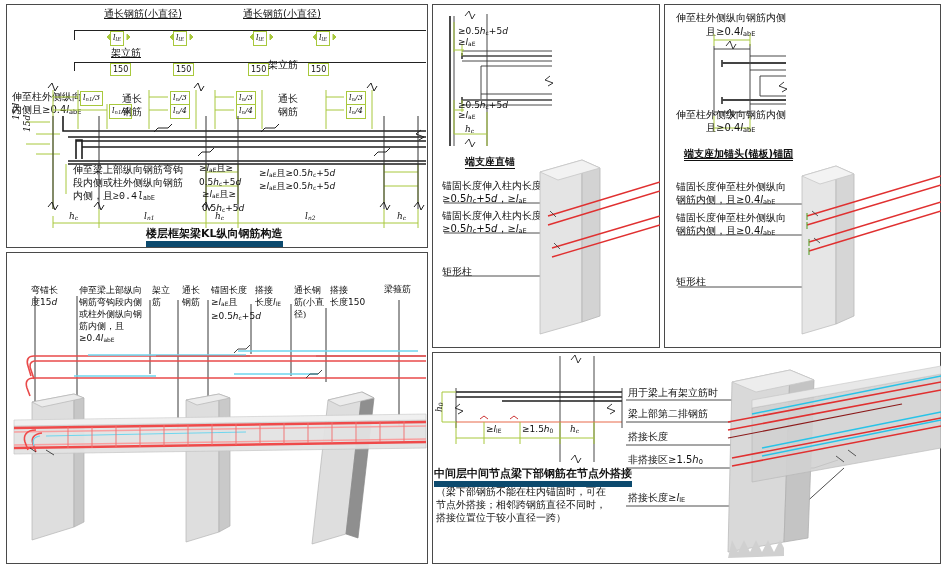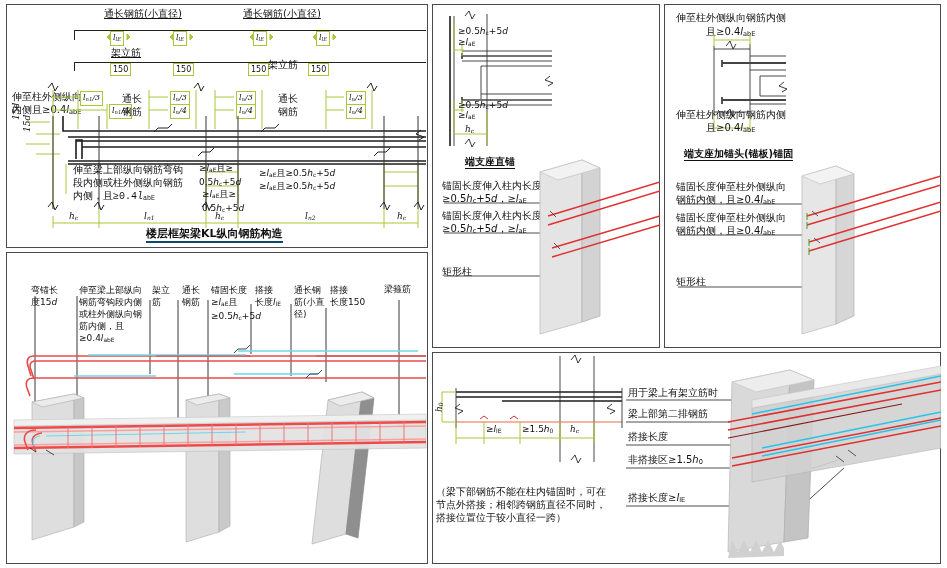--- a/index.html
+++ b/index.html
@@ -15,21 +15,21 @@
   .panel{ position:absolute; border:1px solid #4a4a4a; background:#fff; }
 
   
   .t{ position:absolute; white-space:nowrap; color:#101010; line-height:1.12;
       font-family:"DejaVu Sans","Liberation Sans",sans-serif; }
   .t.w{ white-space:normal; }
   .f9{ font-size:9px; }
   .f10{ font-size:10px; }
   .ital{ font-style:italic; font-family:"DejaVu Serif","Liberation Serif",serif; }
   .ul{ text-decoration:underline; }
-  .ttl{ font-size:11px; font-weight:bold; padding-bottom:1px; border-bottom:2px solid #0c4a6e; }
+  .ttl{ font-size:11px; font-weight:bold; padding-bottom:1px; border-bottom:6px solid #0c4a6e; }
   .ttl2{ font-size:10px; font-weight:bold; padding-bottom:1px; border-bottom:1.5px solid #111; }
   sub{ font-size:.66em; vertical-align:-.22em; }
 
   
   .ln{ position:absolute; background:#222; }
   .hl{ height:1px; }
   .vl{ width:1px; }
 
   
   .dim{
@@ -212,21 +212,21 @@
 </div>
 
 <div style="position:absolute; left:6px; top:252px; width:422px; height:312px; overflow:hidden;">
 
   <div class="t f9 w" style="left:25px; top:32px; width:44px; line-height:12px;">弯锚长<br>度15<i>d</i></div>
   <div class="t f9 w" style="left:73px; top:32px; width:68px; line-height:12px;">伸至梁上部纵向钢筋弯钩段内侧或柱外侧纵向钢筋内侧，且≥0.4<i>l</i><sub>abE</sub></div>
   <div class="t f9 w" style="left:146px; top:32px; width:26px; line-height:12px;">架立<br>筋</div>
   <div class="t f9 w" style="left:176px; top:32px; width:26px; line-height:12px;">通长<br>钢筋</div>
   <div class="t f9 w" style="left:205px; top:32px; width:46px; line-height:12px;">锚固长度<br>≥<i>l</i><sub>aE</sub>且<br>≥0.5<i>h</i><sub>c</sub>+5<i>d</i></div>
   <div class="t f9 w" style="left:249px; top:32px; width:40px; line-height:12px;">搭接<br>长度<i>l</i><sub>lE</sub></div>
-  <div class="t f9 w" style="left:288px; top:32px; width:34px; line-height:12px;">通长钢<br>筋(小直<br>径)</div>
+  <div class="t f9 w" style="left:288px; top:32px; width:34px; line-height:12px;font-family:Liberation Serif, serif;">通长钢<br>筋(小直<br>径)</div>
   <div class="t f9 w" style="left:324px; top:32px; width:46px; line-height:12px;">搭接<br>长度150</div>
   <div class="t f9" style="left:378px; top:32px;">梁箍筋</div>
 
   <svg width="422" height="312">
     <g stroke="#222" stroke-width="0.9">
       <line x1="29" y1="44" x2="29" y2="155"></line>
       <line x1="71" y1="44" x2="71" y2="180"></line>
       <line x1="144" y1="48" x2="144" y2="122"></line>
       <line x1="172" y1="48" x2="172" y2="178"></line>
       <line x1="202" y1="48" x2="202" y2="196"></line>
@@ -456,21 +456,21 @@
       <line x1="86" y1="30" x2="86" y2="42"></line>
       <line x1="50" y1="124" x2="86" y2="124"></line>
       <line x1="50" y1="112" x2="50" y2="128"></line>
       <line x1="86" y1="112" x2="86" y2="128"></line>
     </g>
   </svg>
 
   <div class="t f10" style="left:12px; top:105px;">伸至柱外侧纵向钢筋内侧</div>
   <div class="t f10" style="left:42px; top:118px;">且≥0.4<i>l</i><sub>abE</sub></div>
 
-  <div class="t ttl2" style="left:20px; top:144px;">端支座加锚头(锚板)锚固</div>
+  <div class="t ttl2" style="left:20px; top:144px;text-decoration:underline;">端支座加锚头(锚板)锚固</div>
 
   <div class="t f10 w" style="left:12px; top:176px; width:118px; line-height:13px;">锚固长度伸至柱外侧纵向钢筋内侧，且≥0.4<i>l</i><sub>abE</sub></div>
   <div class="t f10 w" style="left:12px; top:207px; width:118px; line-height:13px;">锚固长度伸至柱外侧纵向钢筋内侧，且≥0.4<i>l</i><sub>abE</sub></div>
   <div class="t f10" style="left:12px; top:272px;">矩形柱</div>
 
   <svg width="277" height="344">
     <g stroke="#222" stroke-width="0.8">
       <line x1="14" y1="200" x2="148" y2="200"></line>
       <line x1="14" y1="231" x2="148" y2="231"></line>
       <line x1="14" y1="283" x2="140" y2="283"></line>
@@ -541,20 +541,21 @@
       <line x1="10" y1="40" x2="24" y2="40"></line>
       <line x1="10" y1="70" x2="24" y2="70"></line>
     </g>
   </svg>
 
   <div class="t f9 ital" style="left:2px; top:60px; transform:rotate(-90deg); transform-origin:left top;"><i>h</i><sub>0</sub></div>
   <div class="t f9" style="left:54px; top:72px;">≥<i>l</i><sub>lE</sub></div>
   <div class="t f9" style="left:90px; top:72px;">≥1.5<i>h</i><sub>0</sub></div>
   <div class="t f9 ital" style="left:138px; top:72px;"><i>h</i><sub>c</sub></div>
 
+  <div class="t ttl" style="left:2px; top:116px;">中间层中间节点梁下部钢筋在节点外搭接</div>
   <div class="t f10" style="left:4px; top:134px;">（梁下部钢筋不能在柱内锚固时，可在</div>
   <div class="t f10" style="left:4px; top:147px;">节点外搭接；相邻跨钢筋直径不同时，</div>
   <div class="t f10" style="left:4px; top:160px;">搭接位置位于较小直径一跨）</div>
 
   <div class="t f10" style="left:196px; top:35px;">用于梁上有架立筋时</div>
   <div class="t f10" style="left:196px; top:56px;text-align:right;">梁上部第二排钢筋</div>
   <div class="t f10" style="left:196px; top:79px;">搭接长度</div>
   <div class="t f10" style="left:196px; top:102px;">非搭接区≥1.5<i>h</i><sub>0</sub></div>
   <div class="t f10" style="left:196px; top:140px;">搭接长度≥<i>l</i><sub>lE</sub></div>
 

